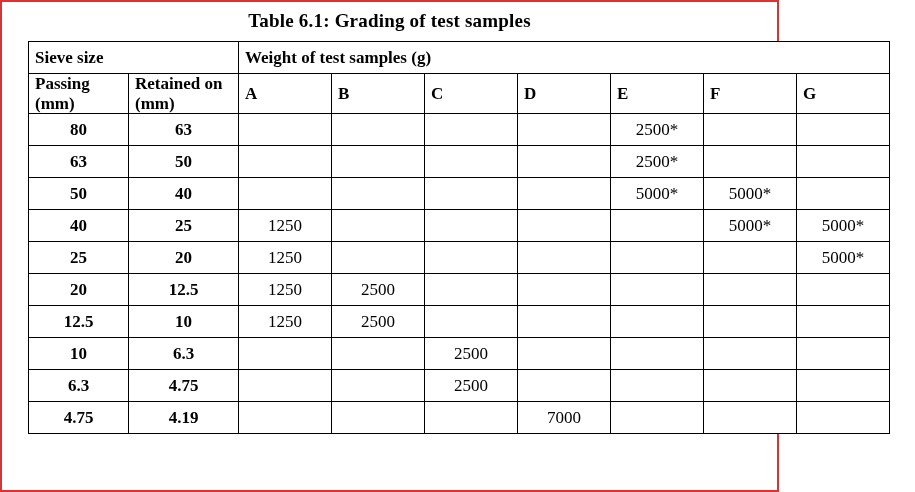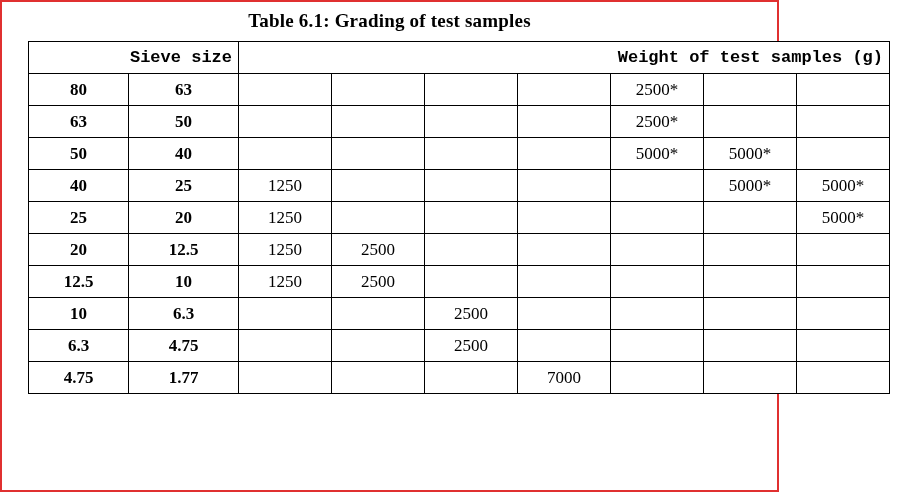--- a/index.html
+++ b/index.html
@@ -43,23 +43,22 @@
   table.grading td {
     border: 1px solid #000000;
     height: 32px;
     font-size: 17px;
     color: #000000;
     padding: 0 6px;
     box-sizing: border-box;
   }
   table.grading th {
     font-weight: bold;
-    text-align: right;
+    text-align: left;
     vertical-align: middle;
-    font-family: Liberation Mono, monospace;
   }
   .hdr-sieve {
     font-size: 18px;
     height: 34px;
   }
   .hdr-weight {
     font-size: 18px;
     height: 34px;
   }
   .hdr-sub {
@@ -105,20 +104,31 @@
         <col class="c-let">
         <col class="c-let">
         <col class="c-let">
         <col class="c-let">
       </colgroup>
       <thead>
         <tr>
           <th class="hdr-sieve" colspan="2">Sieve size</th>
           <th class="hdr-weight" colspan="7">Weight of test samples (g)</th>
         </tr>
+        <tr>
+          <th class="hdr-sub">Passing (mm)</th>
+          <th class="hdr-sub">Retained on (mm)</th>
+          <th class="hdr-sub hdr-letter">A</th>
+          <th class="hdr-sub hdr-letter">B</th>
+          <th class="hdr-sub hdr-letter">C</th>
+          <th class="hdr-sub hdr-letter">D</th>
+          <th class="hdr-sub hdr-letter">E</th>
+          <th class="hdr-sub hdr-letter">F</th>
+          <th class="hdr-sub hdr-letter">G</th>
+        </tr>
       </thead>
       <tbody>
         <tr>
           <td class="sievecell">80</td>
           <td class="sievecell">63</td>
           <td class="datacell"></td>
           <td class="datacell"></td>
           <td class="datacell"></td>
           <td class="datacell"></td>
           <td class="datacell">2500*</td>
@@ -208,21 +218,21 @@
           <td class="datacell"></td>
           <td class="datacell"></td>
           <td class="datacell">2500</td>
           <td class="datacell"></td>
           <td class="datacell"></td>
           <td class="datacell"></td>
           <td class="datacell"></td>
         </tr>
         <tr>
           <td class="sievecell">4.75</td>
-          <td class="sievecell">1.77</td>
+          <td class="sievecell">4.19</td>
           <td class="datacell"></td>
           <td class="datacell"></td>
           <td class="datacell"></td>
           <td class="datacell">7000</td>
           <td class="datacell"></td>
           <td class="datacell"></td>
           <td class="datacell"></td>
         </tr>
       </tbody>
     </table>

